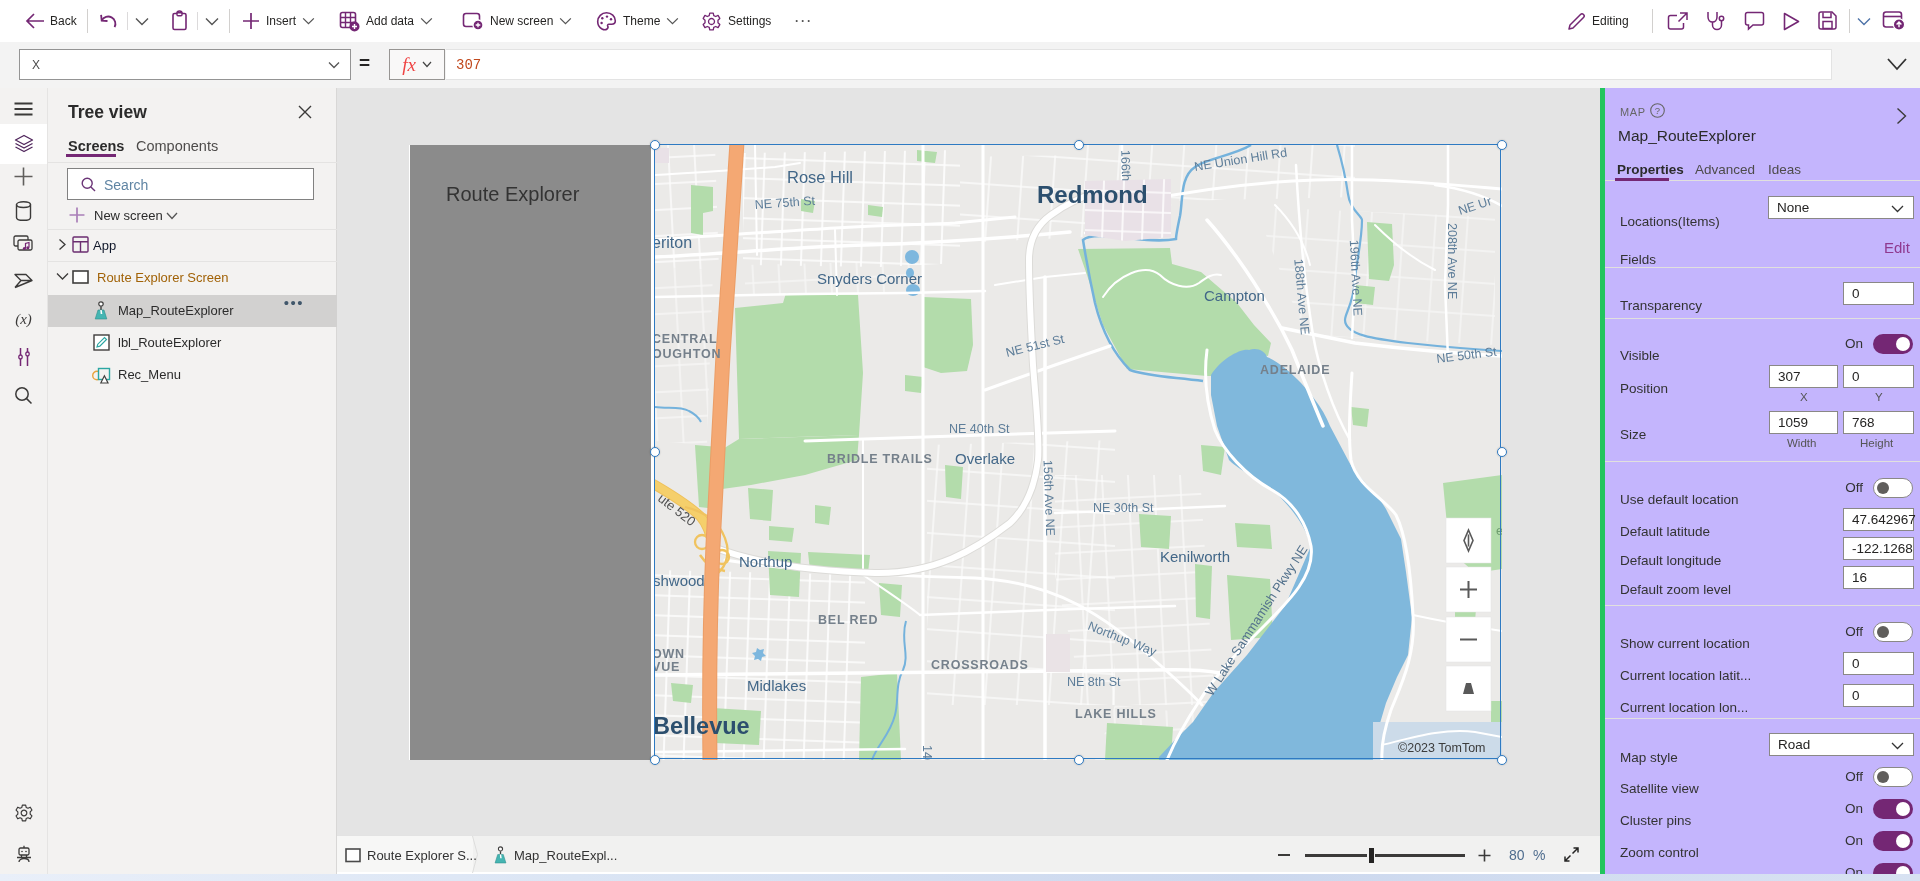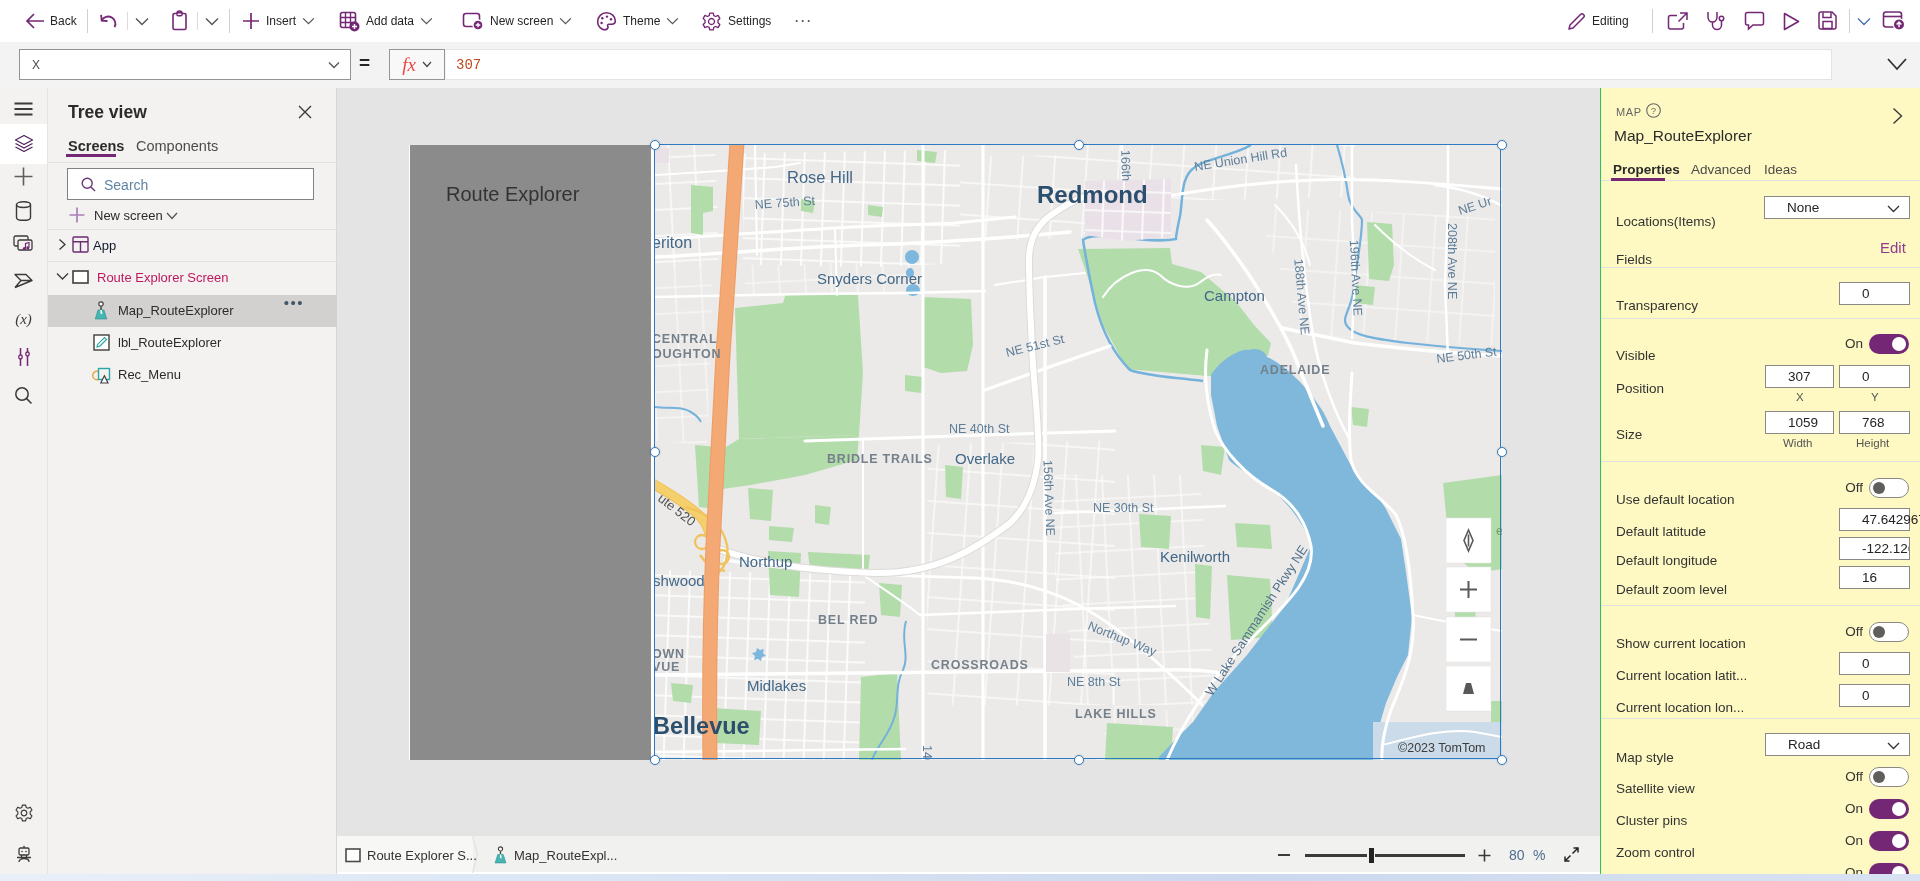--- a/index.html
+++ b/index.html
@@ -21,23 +21,23 @@
   
   #tree { left:48px; top:88px; width:289px; height:793px; background:#f3f2f1; border-right:1px solid #d8d7d6; font-size:14px; color:#2b2b2b; }
   
   #canvas { left:337px; top:88px; width:1263px; height:747px; background:#e4e4e4; }
   #screenwhite { position:absolute; left:72px; top:57px; width:1093px; height:615px; background:#fff; }
   #recmenu { position:absolute; left:73px; top:57px; width:241px; height:615px; background:#8b8b8b; }
   #lblroute { position:absolute; left:109px; top:95px; font-size:20px; color:#333; }
   
   #crumb { left:337px; top:835px; width:1263px; height:37px; background:#f1f1f0; border-top:1px solid #e3e3e3; }
   
-  #rpanel { left:1600px; top:88px; width:320px; height:793px; background:#fef9c3; border-left:1px solid #22c55e; }
+  #rpanel { left:1600px; top:88px; width:320px; height:793px; background:#c4b5fd; border-left:5px solid #22c55e; }
   .plabel { position:absolute; left:15px; color:#333; font-size:13.5px;margin-top:12px; }
-  .pinput { position:absolute; background:#fff; border:1px solid #8a8886; font-size:13.5px; color:#252423; display:flex; align-items:center; padding-left:22px; }
+  .pinput { position:absolute; background:#fff; border:1px solid #8a8886; font-size:13.5px; color:#252423; display:flex; align-items:center; padding-left:8px; }
   .psep { position:absolute; left:0; width:320px; height:1px; background:#e1e0de; }
   .toggle-on { position:absolute; width:40px; height:20px; border-radius:10px; background:#742774; }
   .toggle-on::after { content:""; position:absolute; right:3px; top:3px; width:14px; height:14px; border-radius:50%; background:#fff; }
   .toggle-off { position:absolute; width:40px; height:20px; border-radius:10px; background:#fff; border:1px solid #8a8886; }
   .toggle-off::after { content:""; position:absolute; left:3px; top:3px; width:12px; height:12px; border-radius:50%; background:#605e5c; }
   .onoff { position:absolute; right:57px; text-align:right; font-size:13.5px; color:#333; }
   
   #bluestrip { left:0; top:874px; width:1920px; height:7px; background:linear-gradient(90deg,#e9eff9 0%,#dbe5f4 30%,#ccd8ee 65%,#d8e2f2 100%); z-index:50; }
   .handle { position:absolute; width:10px; height:10px; border-radius:50%; background:#fff; border:1.5px solid #2e7ac2; box-shadow:0 0 2px rgba(0,0,0,0.2); }
 </style>
@@ -279,21 +279,21 @@
       </svg>
     <div style="position:absolute;left:45px;top:150px;font-size:13px;color:#0f172a">App</div>
     <div style="position:absolute;left:0;top:173px;width:289px;height:1px;background:#e4e3e2"></div>
 
     <svg width="13" height="9" viewBox="0 0 13 9" style="position:absolute;left:8px;top:184px">
         <path d="M1 1.5 L6.5 7 L12 1.5" fill="none" stroke="#3b3a39" stroke-width="1.3"></path>
       </svg>
     <svg width="17" height="14" viewBox="0 0 17 14" style="position:absolute;left:24px;top:182px">
         <rect x="1" y="1" width="15" height="12" fill="#fff" stroke="#3f3e3d" stroke-width="1.6"></rect>
       </svg>
-    <div style="position:absolute;left:49px;top:182px;font-size:13px;color:#be185d">Route Explorer Screen</div>
+    <div style="position:absolute;left:49px;top:182px;font-size:13px;color:#a16207">Route Explorer Screen</div>
 
     <div style="position:absolute;left:0;top:207px;width:289px;height:32px;background:#d2d1d0"></div>
     <svg width="16" height="19" viewBox="0 0 16 19" style="position:absolute;left:45px;top:213px">
         <circle cx="8" cy="3" r="2.2" fill="#fff" stroke="#3f3e3d" stroke-width="1.2"></circle>
         <path d="M8 5.5 L8 9" stroke="#3f3e3d" stroke-width="1.4"></path>
         <path d="M5 9 L11 9 L13.8 18 L2.2 18 Z" fill="#45b5b2" stroke="#2e8f8c" stroke-width="0.6"></path>
         <path d="M7.3 9 L8.7 9 L9.3 13 L7.7 13 Z" fill="#fff"></path>
       </svg>
     <div style="position:absolute;left:70px;top:215px;font-size:13px;color:#2b2b2b">Map_RouteExplorer</div>
     <div style="position:absolute;right:32px;top:206px;font-size:15px;letter-spacing:1.5px;color:#41576b">•••</div>

